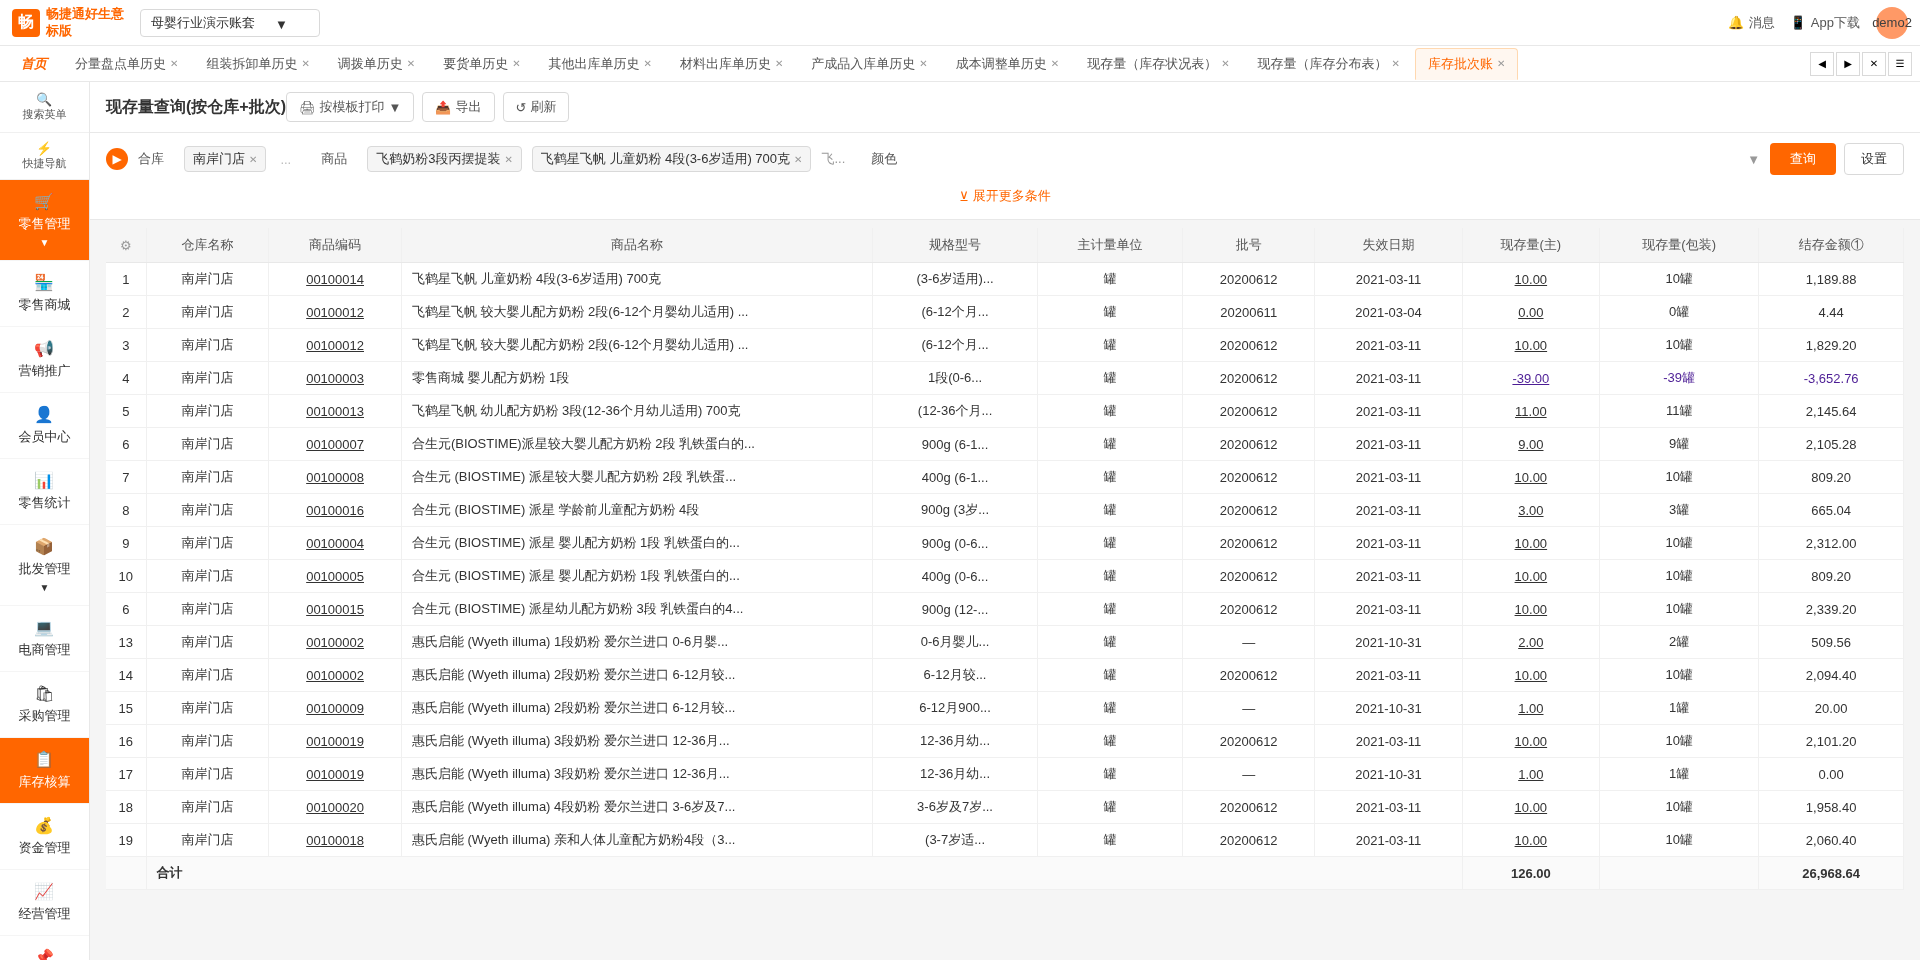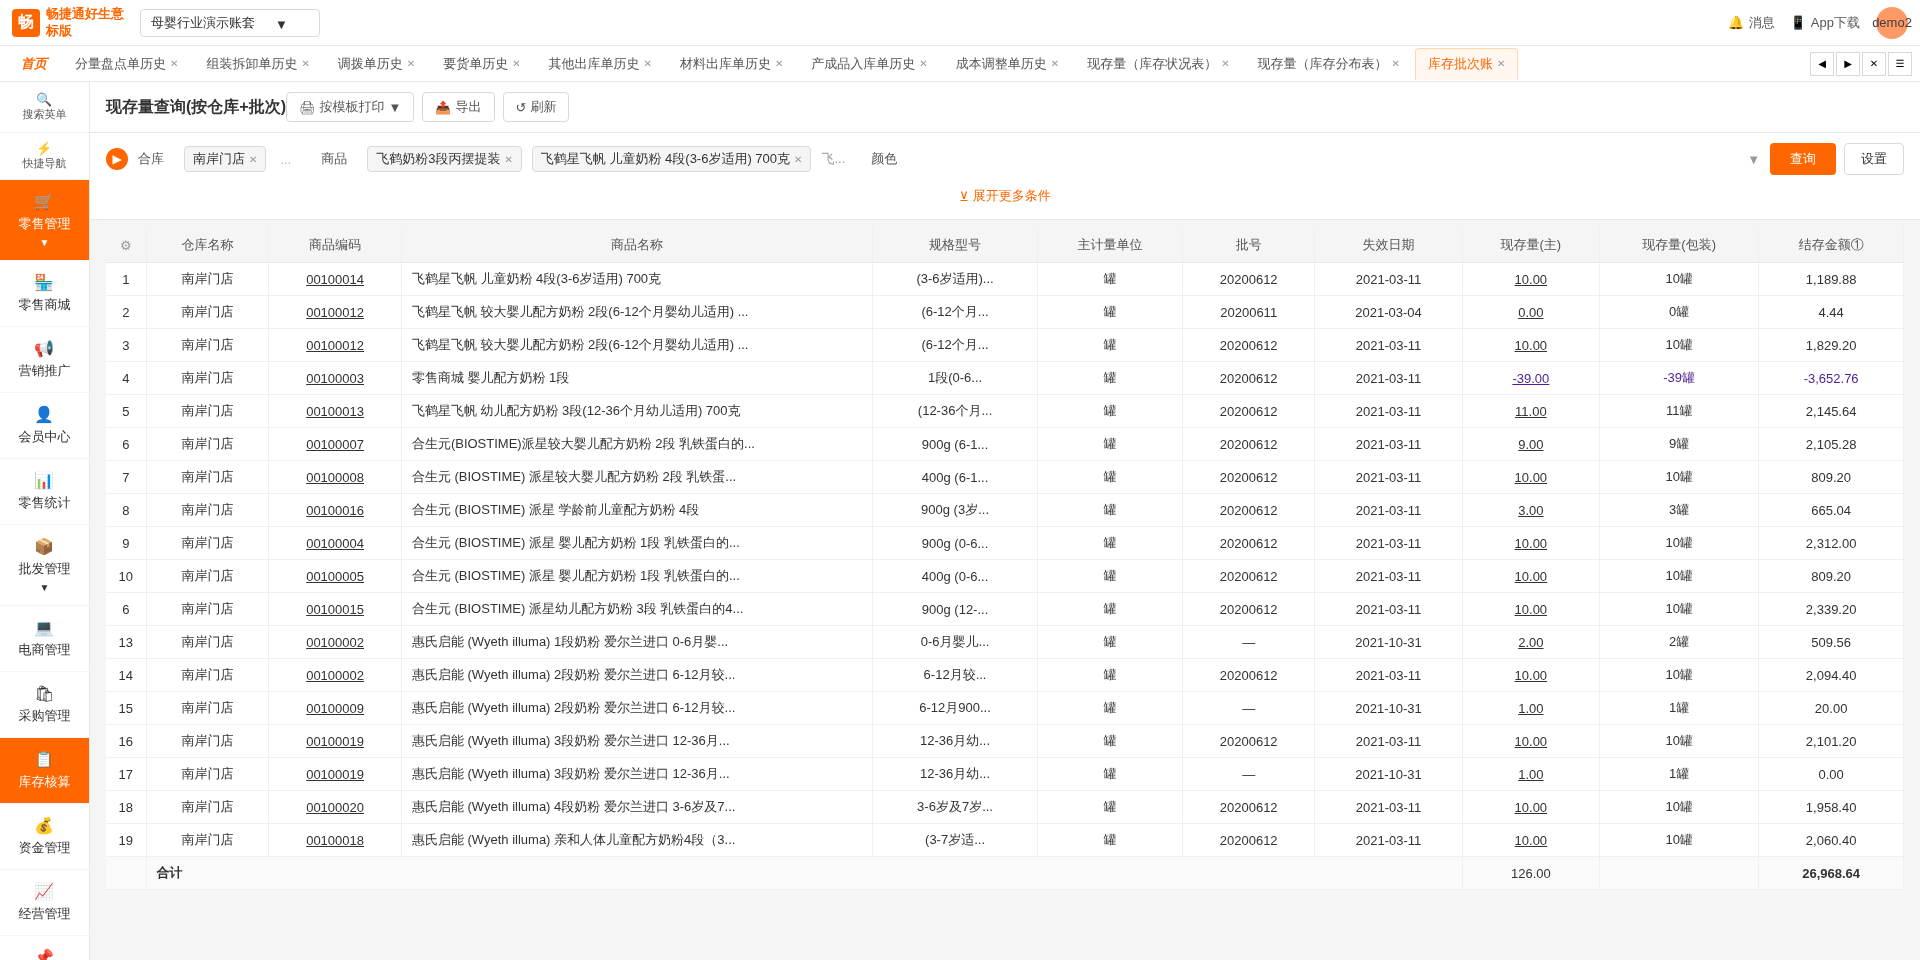--- a/index.html
+++ b/index.html
@@ -638,21 +638,21 @@
       <td>罐</td>
       <td>20200612</td>
       <td>2021-03-11</td>
       <td class="underline">10.00</td>
       <td class="">10罐</td>
       <td class="">2,060.40</td>
     </tr>
             <tr class="summary-row">
     <td></td>
     <td colspan="7" class="text-left" style="font-weight:bold;">合计</td>
-    <td style="font-weight:normal;">126.00</td>
+    <td style="font-weight:bold;">126.00</td>
     <td></td>
     <td style="font-weight:bold;">26,968.64</td>
   </tr>
           </tbody>
       </table>
     </div>
   </div>
 </div>
 
 </body></html>

